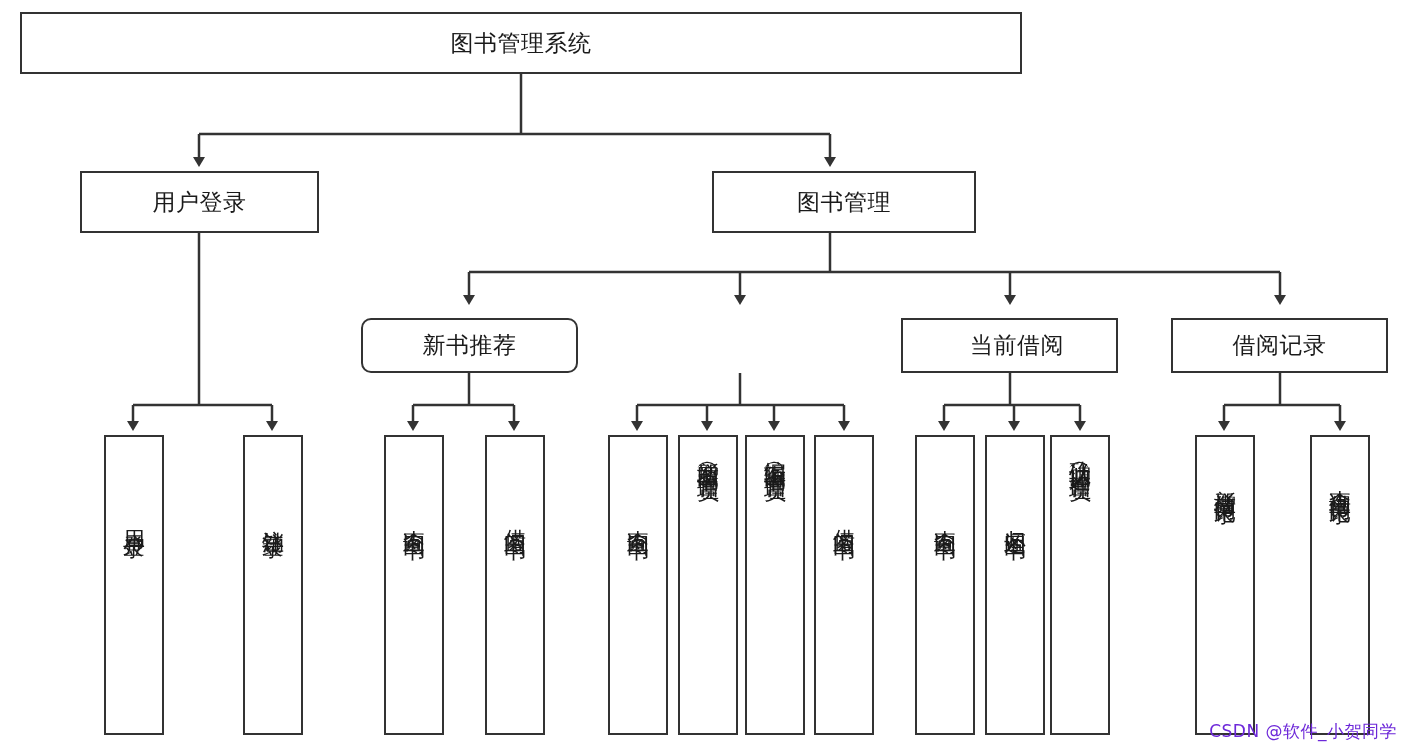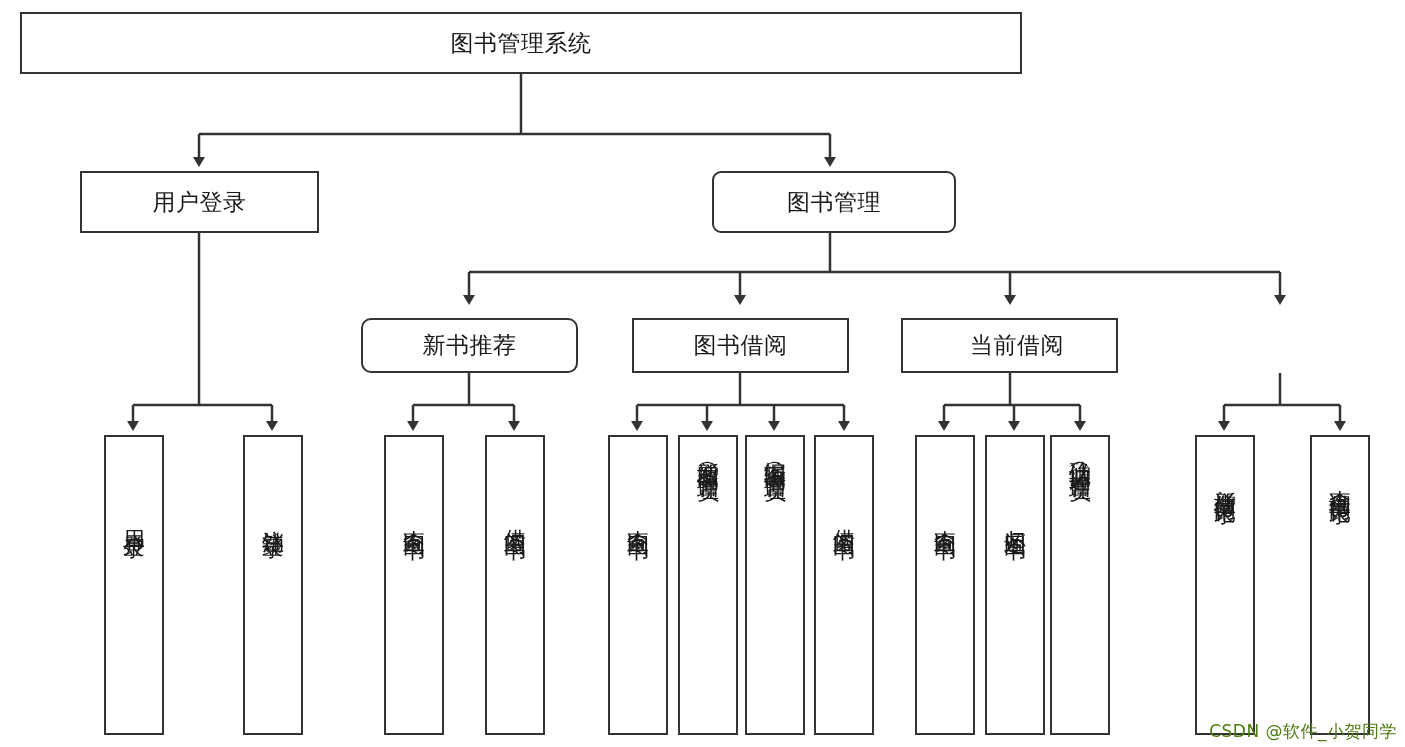--- a/index.html
+++ b/index.html
@@ -68,21 +68,21 @@
     align-items: flex-start;
   }
   .node.v.mid .node-label {
     margin-top: 0;
   }
   .watermark {
     position: absolute;
     right: 8px;
     bottom: 4px;
     font-size: 17px;
-    color: #4d7c0f;
+    color: #6d28d9;
     letter-spacing: 0.5px;
     white-space: nowrap;
     user-select: none;
   }
 </style>
 </head>
 <body>
 
 <div id="canvas">
 
@@ -138,36 +138,36 @@
   </svg>
 
   <div class="node h root" style="left:20px; top:12px; width:1002px; height:62px;">
     <span class="node-label">图书管理系统</span>
   </div>
 
   <div class="node h" style="left:80px; top:171px; width:239px; height:62px;">
     <span class="node-label">用户登录</span>
   </div>
 
-  <div class="node h" style="left:712px; top:171px; width:244px; height:62px;border-radius:9px;">
+  <div class="node h" style="left:712px; top:171px; width:264px; height:62px;">
     <span class="node-label">图书管理</span>
   </div>
 
   <div class="node h" style="left:361px; top:318px; width:217px; height:55px;border-radius:10px;">
     <span class="node-label">新书推荐</span>
   </div>
 
-  <div class="node h" style="left:632px; top:318px; width:217px; height:55px;">
-    <span class="node-label">图书借阅</span>
-  </div>
 
   <div class="node h" style="left:901px; top:318px; width:217px; height:55px;padding-left:15px;">
     <span class="node-label">当前借阅</span>
   </div>
 
+  <div class="node h" style="left:1171px; top:318px; width:217px; height:55px;">
+    <span class="node-label">借阅记录</span>
+  </div>
 
   <div class="node v mid" style="left:104px; top:435px; width:60px; height:300px; padding-top:75px;">
     <span class="node-label">用户登录</span>
   </div>
 
   <div class="node v mid" style="left:243px; top:435px; width:60px; height:300px; padding-top:75px;">
     <span class="node-label">注销登录</span>
   </div>
 
   <div class="node v mid" style="left:384px; top:435px; width:60px; height:300px; padding-top:75px;">

